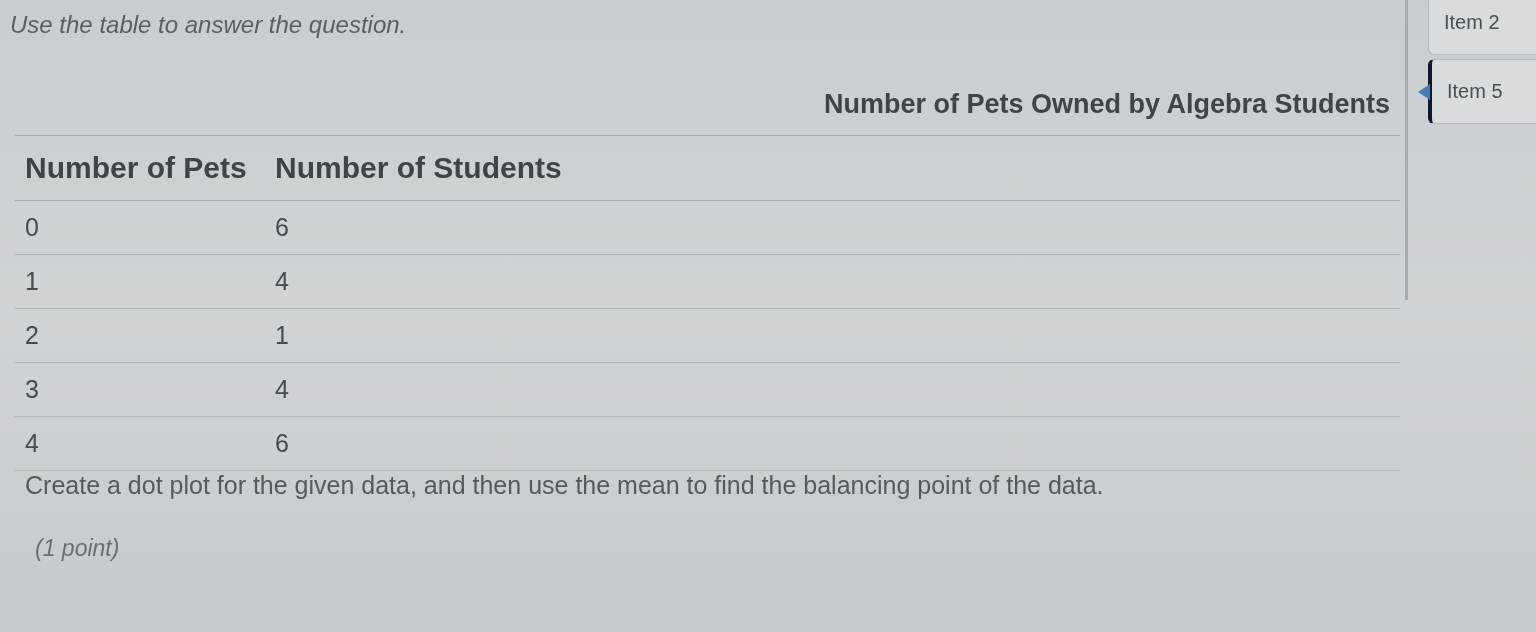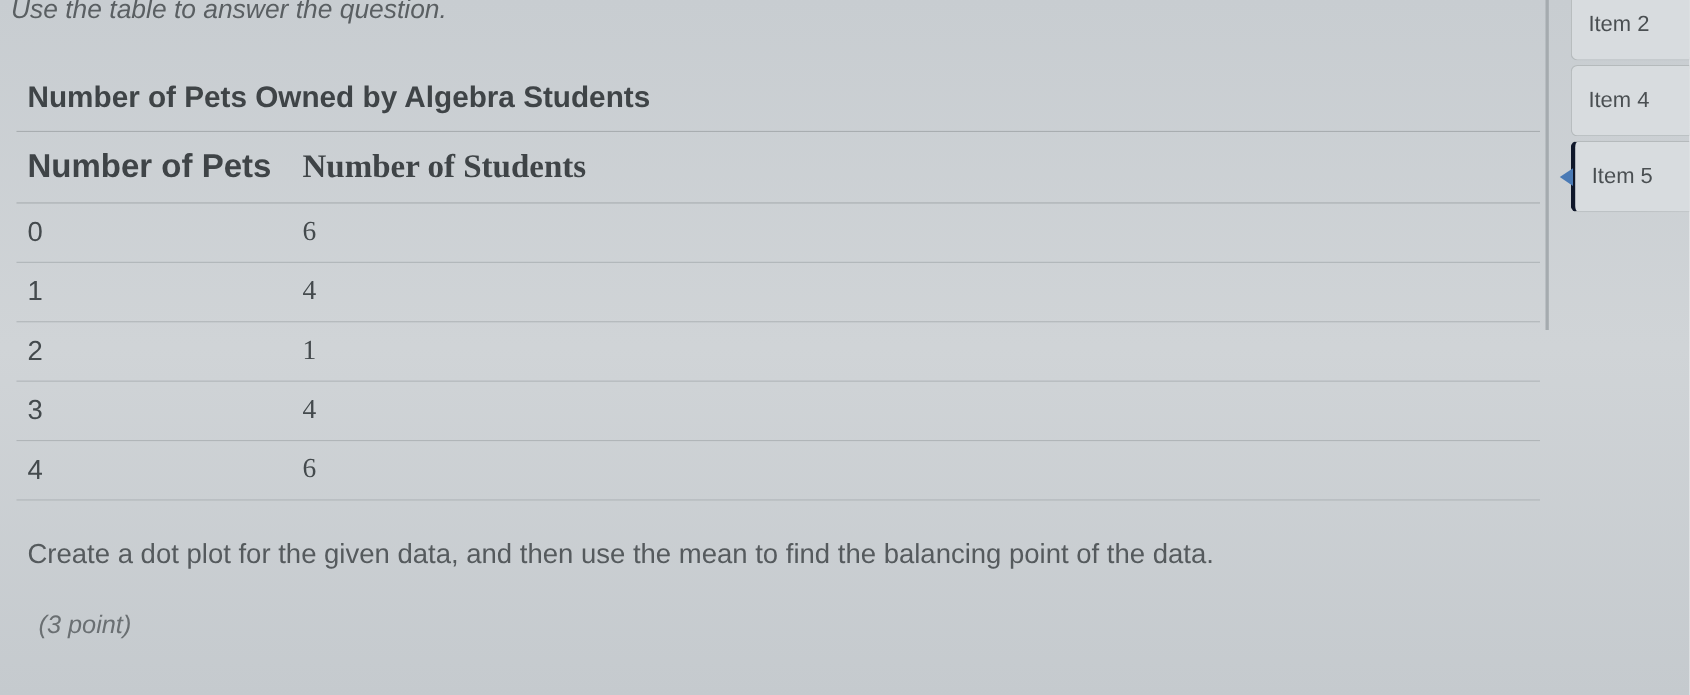--- a/index.html
+++ b/index.html
@@ -9,72 +9,71 @@
     }
     body {
       width: 1536px;
       height: 632px;
       background: linear-gradient(to bottom, #c8cdd1 0%, #d0d4d7 50%, #c5cace 100%);
       font-family: Arial, sans-serif;
       position: relative;
       overflow: hidden;
     }
     .main-content {
-      padding: 0 10px;
+      padding: 16px 10px;
       width: 1410px;
     }
     .instruction {
       font-style: italic;
       font-size: 24px;
       color: #5a5f62;
       margin-bottom: 30px;
       padding-top: 0;
       position: relative;
       top: -5px;
     }
     .table-container {
       margin-left: 5px;
     }
     .table-title {
       font-weight: bold;
       font-size: 27px;
       color: #3f4447;
       padding: 15px 10px;
       border-bottom: 1px solid #a8adb0;
+      text-align: right;
     }
     .table-row {
       display: flex;
       border-bottom: 1px solid #b0b5b8;
       padding: 12px 10px;
     }
     .table-header {
       display: flex;
       border-bottom: 1px solid #a8adb0;
       padding: 15px 10px;
     }
     .col1 {
       width: 250px;
       font-size: 25px;
       color: #444a4d;
     }
     .col2 {
       font-size: 25px;
       color: #444a4d;
-      font-family: Liberation Serif, serif;
     }
     .table-header .col1,
     .table-header .col2 {
       font-weight: bold;
       font-size: 30px;
       color: #3f4447;
     }
     .question-text {
       font-size: 25px;
       color: #555a5d;
-      margin-top: 35px;
       margin-left: 15px;
     }
     .point-text {
       font-style: italic;
       font-size: 23px;
       color: #6a6f72;
       margin-top: 35px;
       margin-left: 25px;
     }
     .nav-sidebar {
@@ -153,22 +152,21 @@
       <div class="col1">3</div>
       <div class="col2">4</div>
     </div>
     <div class="table-row">
       <div class="col1">4</div>
       <div class="col2">6</div>
     </div>
   </div>
 
   <div class="question-text">Create a dot plot for the given data, and then use the mean to find the balancing point of the data.</div>
-  <div class="point-text">(3 point)</div>
+  <div class="point-text">(1 point)</div>
 </div>
 
 <div class="scrollbar-track"></div>
 
 <div class="nav-sidebar">
   <div class="nav-item partial-top">Item 2</div>
-  <div class="nav-item">Item 4</div>
   <div class="nav-item active">Item 5</div>
 </div>
 
 </body></html>

